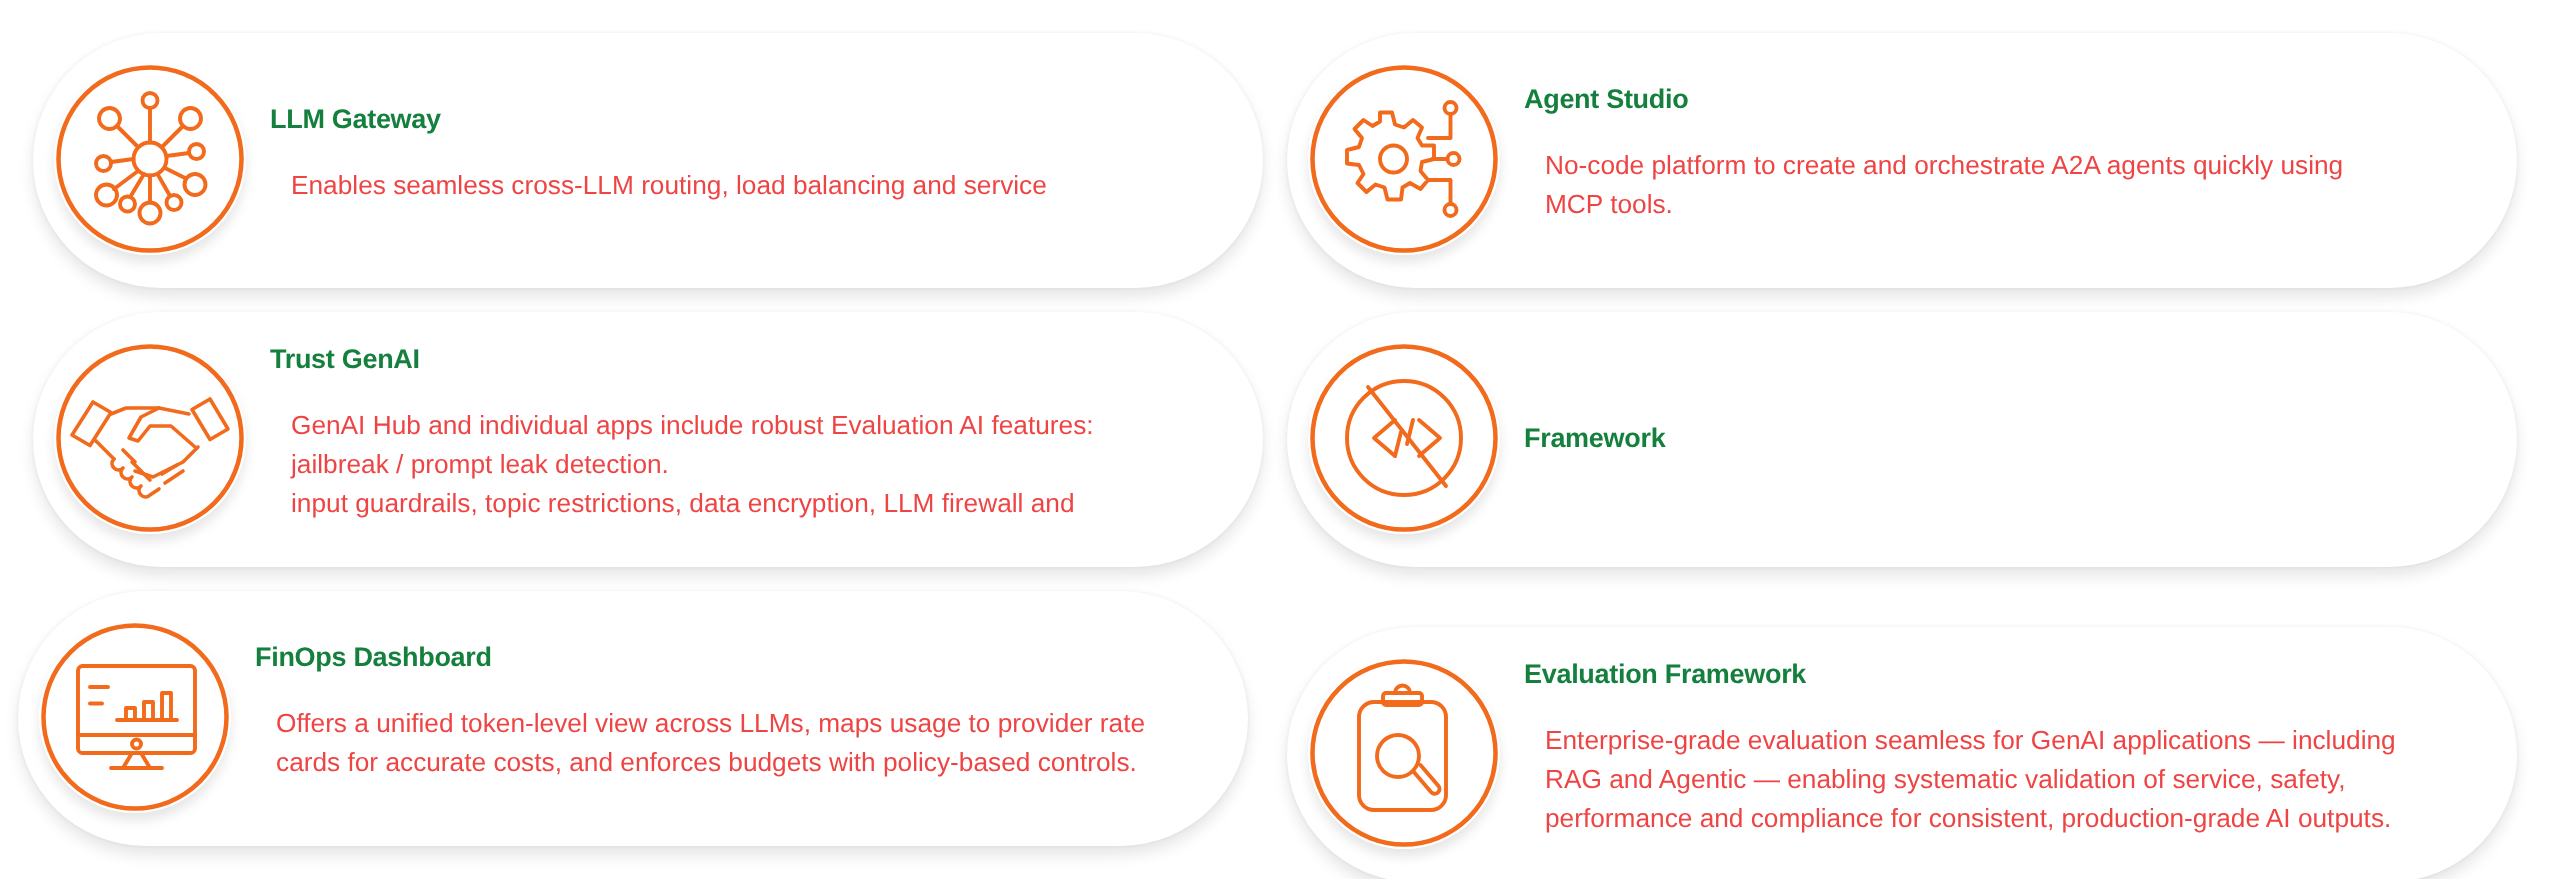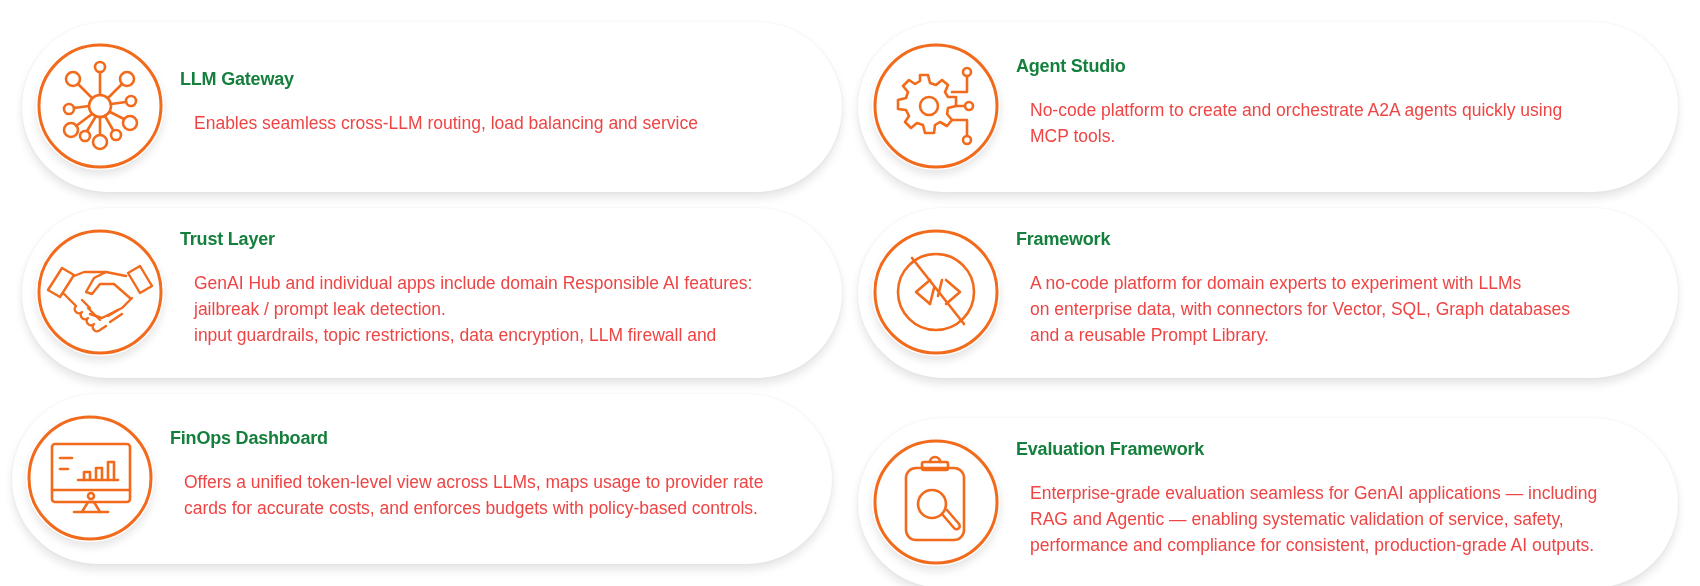--- a/index.html
+++ b/index.html
@@ -108,48 +108,43 @@
 
       <path d="M28 66 l12 12"></path>
       <path d="M96 70 l-10 10 l-20 10 l-12 -4"></path>
 
       <path d="M40 78 c-4 4 2 10 6 6 c-4 4 2 10 6 6 c-4 4 2 10 6 6 c-4 4 2 10 6 6 l6 -4"></path>
       <path d="M46 72 l8 8 M52 80 l8 8 M58 86 l6 6"></path>
       <path d="M72 88 l10 -6 M74 94 l12 -8"></path>
     </svg>
   </div>
   <div class="text">
-    <div class="title">Trust Layer</div>
+    <div class="title">Trust GenAI</div>
     <div class="desc">
-      <span>GenAI Hub and individual apps include domain Responsible AI features:</span>
+      <span>GenAI Hub and individual apps include robust Evaluation AI features:</span>
       <span>jailbreak / prompt leak detection.</span>
       <span>input guardrails, topic restrictions, data encryption, LLM firewall and</span>
     </div>
   </div>
 </div>
 
 <div class="card" style="left:858px;top:208px;">
   <div class="icon-wrap">
     <svg viewBox="0 0 128 128" fill="none" stroke="#f26a1b" stroke-width="2.6" stroke-linejoin="round" stroke-linecap="round">
       <circle cx="64" cy="64" r="61" stroke-width="3"></circle>
       <circle cx="64" cy="64" r="38"></circle>
       <line x1="40" y1="30" x2="92" y2="96"></line>
       <polyline points="58,52 44,64 58,76"></polyline>
       <polyline points="74,52 88,64 74,76"></polyline>
       <line x1="62" y1="60" x2="58" y2="76"></line>
       <line x1="70" y1="52" x2="66" y2="68"></line>
     </svg>
   </div>
   <div class="text">
     <div class="title">Framework</div>
-    <div class="desc">
-      <span>A no-code platform for domain experts to experiment with LLMs</span>
-      <span>on enterprise data, with connectors for Vector, SQL, Graph databases</span>
-      <span>and a reusable Prompt Library.</span>
-    </div>
   </div>
 </div>
 
 <div class="card" style="left:12px;top:394px;">
   <div class="icon-wrap">
     <svg viewBox="0 0 128 128" fill="none" stroke="#f26a1b" stroke-width="2.6" stroke-linejoin="round" stroke-linecap="round">
       <circle cx="64" cy="64" r="61" stroke-width="3"></circle>
       <rect x="26" y="30" width="78" height="58" rx="3"></rect>
       <line x1="26" y1="76" x2="104" y2="76"></line>
       <circle cx="65" cy="82" r="3"></circle>

